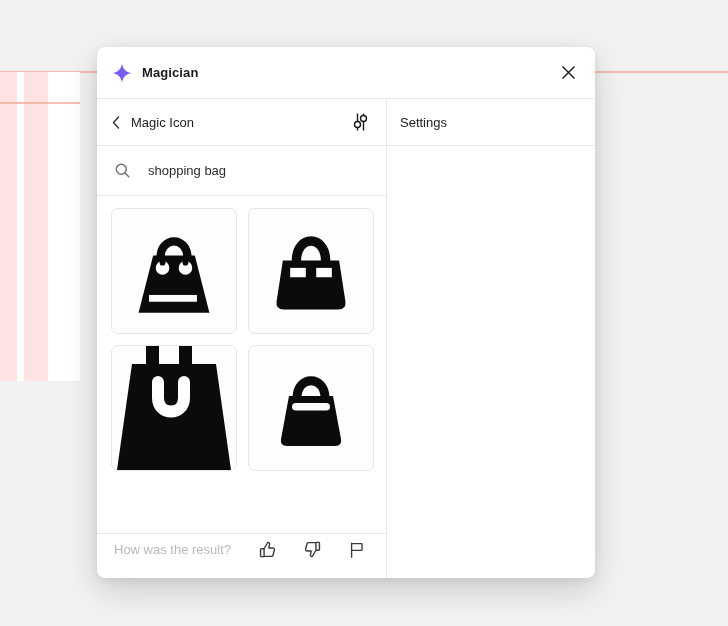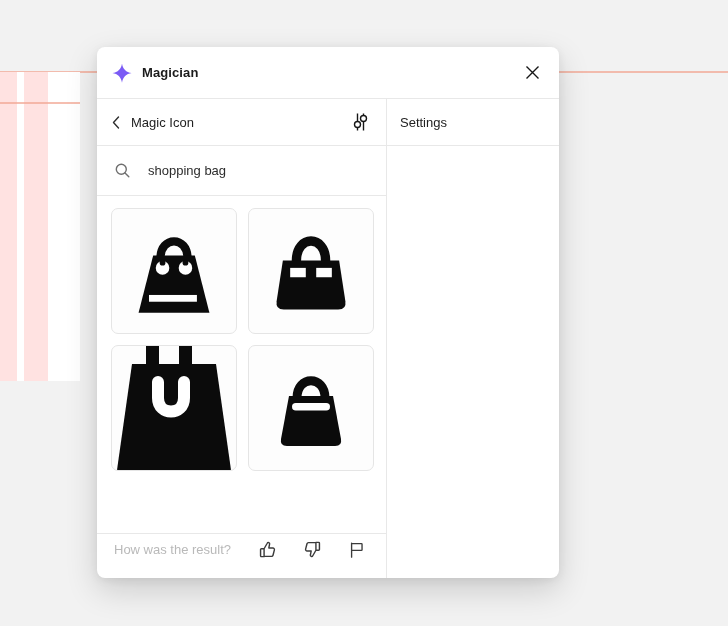--- a/index.html
+++ b/index.html
@@ -15,21 +15,21 @@
 
   
   .salmon-line-top{position:absolute;left:0;top:71px;width:728px;height:2px;background:var(--salmon);opacity:.75;}
   .design-frame{position:absolute;left:0;top:72px;width:80px;height:309px;background:#fff;}
   .pink-col{position:absolute;top:0;height:100%;background:var(--pink);}
   .pink-col.c1{left:0;width:17px;}
   .pink-col.c2{left:24px;width:24px;}
   .salmon-line-inner{position:absolute;left:0;top:30px;width:100%;height:2px;background:var(--salmon);opacity:.75;}
 
   
-  .modal{position:absolute;left:97px;top:47px;width:462px;height:531px;background:var(--modal);
+  .modal{position:absolute;left:97px;top:47px;width:498px;height:531px;background:var(--modal);
     border-radius:8px;overflow:hidden;display:flex;flex-direction:column;
     box-shadow:0 12px 32px rgba(0,0,0,.16),0 2px 10px rgba(0,0,0,.07);}
   .titlebar{flex:0 0 52px;display:flex;align-items:center;padding:0 17px 0 13px;border-bottom:1px solid var(--divider);}
   .titlebar .logo{width:23px;height:23px;display:flex;align-items:center;justify-content:center;margin-right:9px;}
   .app-title{font-weight:700;font-size:13px;color:#1b1b1b;letter-spacing:.1px;}
   .spacer{flex:1;}
   .icon-btn{background:none;border:none;cursor:pointer;display:flex;align-items:center;justify-content:center;padding:2px;}
 
   .body{flex:1;display:flex;min-height:0;}
   .left-panel{flex:0 0 290px;width:290px;border-right:1px solid var(--divider);display:flex;flex-direction:column;min-height:0;}

